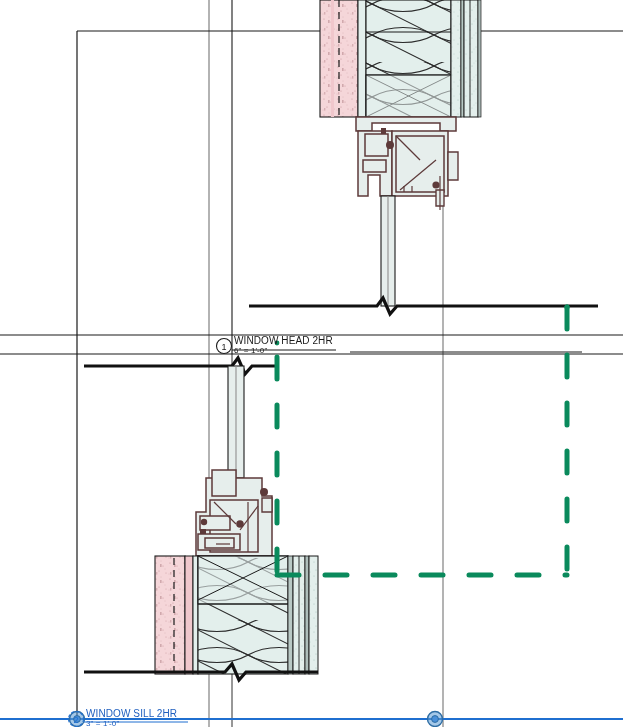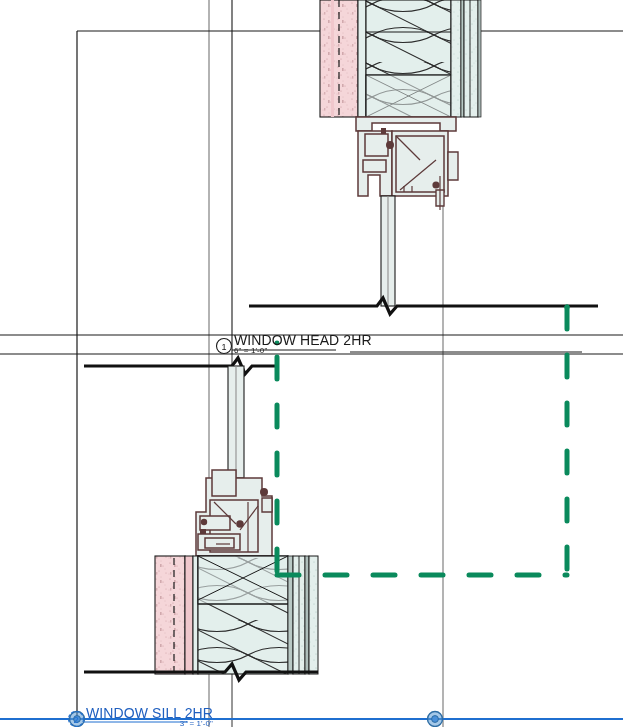--- a/index.html
+++ b/index.html
@@ -23,21 +23,21 @@
     height: 727px;
     display: block;
   }
   .detail-label {
     position: absolute;
     white-space: nowrap;
     font-family: "Liberation Sans", sans-serif;
     pointer-events: none;
   }
   .detail-label .title {
-    font-size: 14px;
+    font-size: 10px;
     color: #1a1a1a;
     letter-spacing: 0.1px;
     line-height: 11px;
     display: block;
   }
   .detail-label .scale {
     font-size: 8px;
     color: #1a1a1a;
     letter-spacing: 0.1px;
     line-height: 9px;
@@ -47,21 +47,20 @@
   .detail-label.selected .scale {
     color: #1f5fbf;
   }
   #label-head {
     left: 234px;
     top: 335px;
   }
   #label-sill {
     left: 86px;
     top: 708px;
-    text-align: right;
   }
 </style>
 </head>
 <body>
 
 <div id="canvas">
 
   <svg id="cad-svg" viewBox="0 0 623 727" xmlns="http://www.w3.org/2000/svg">
 
     <defs>

